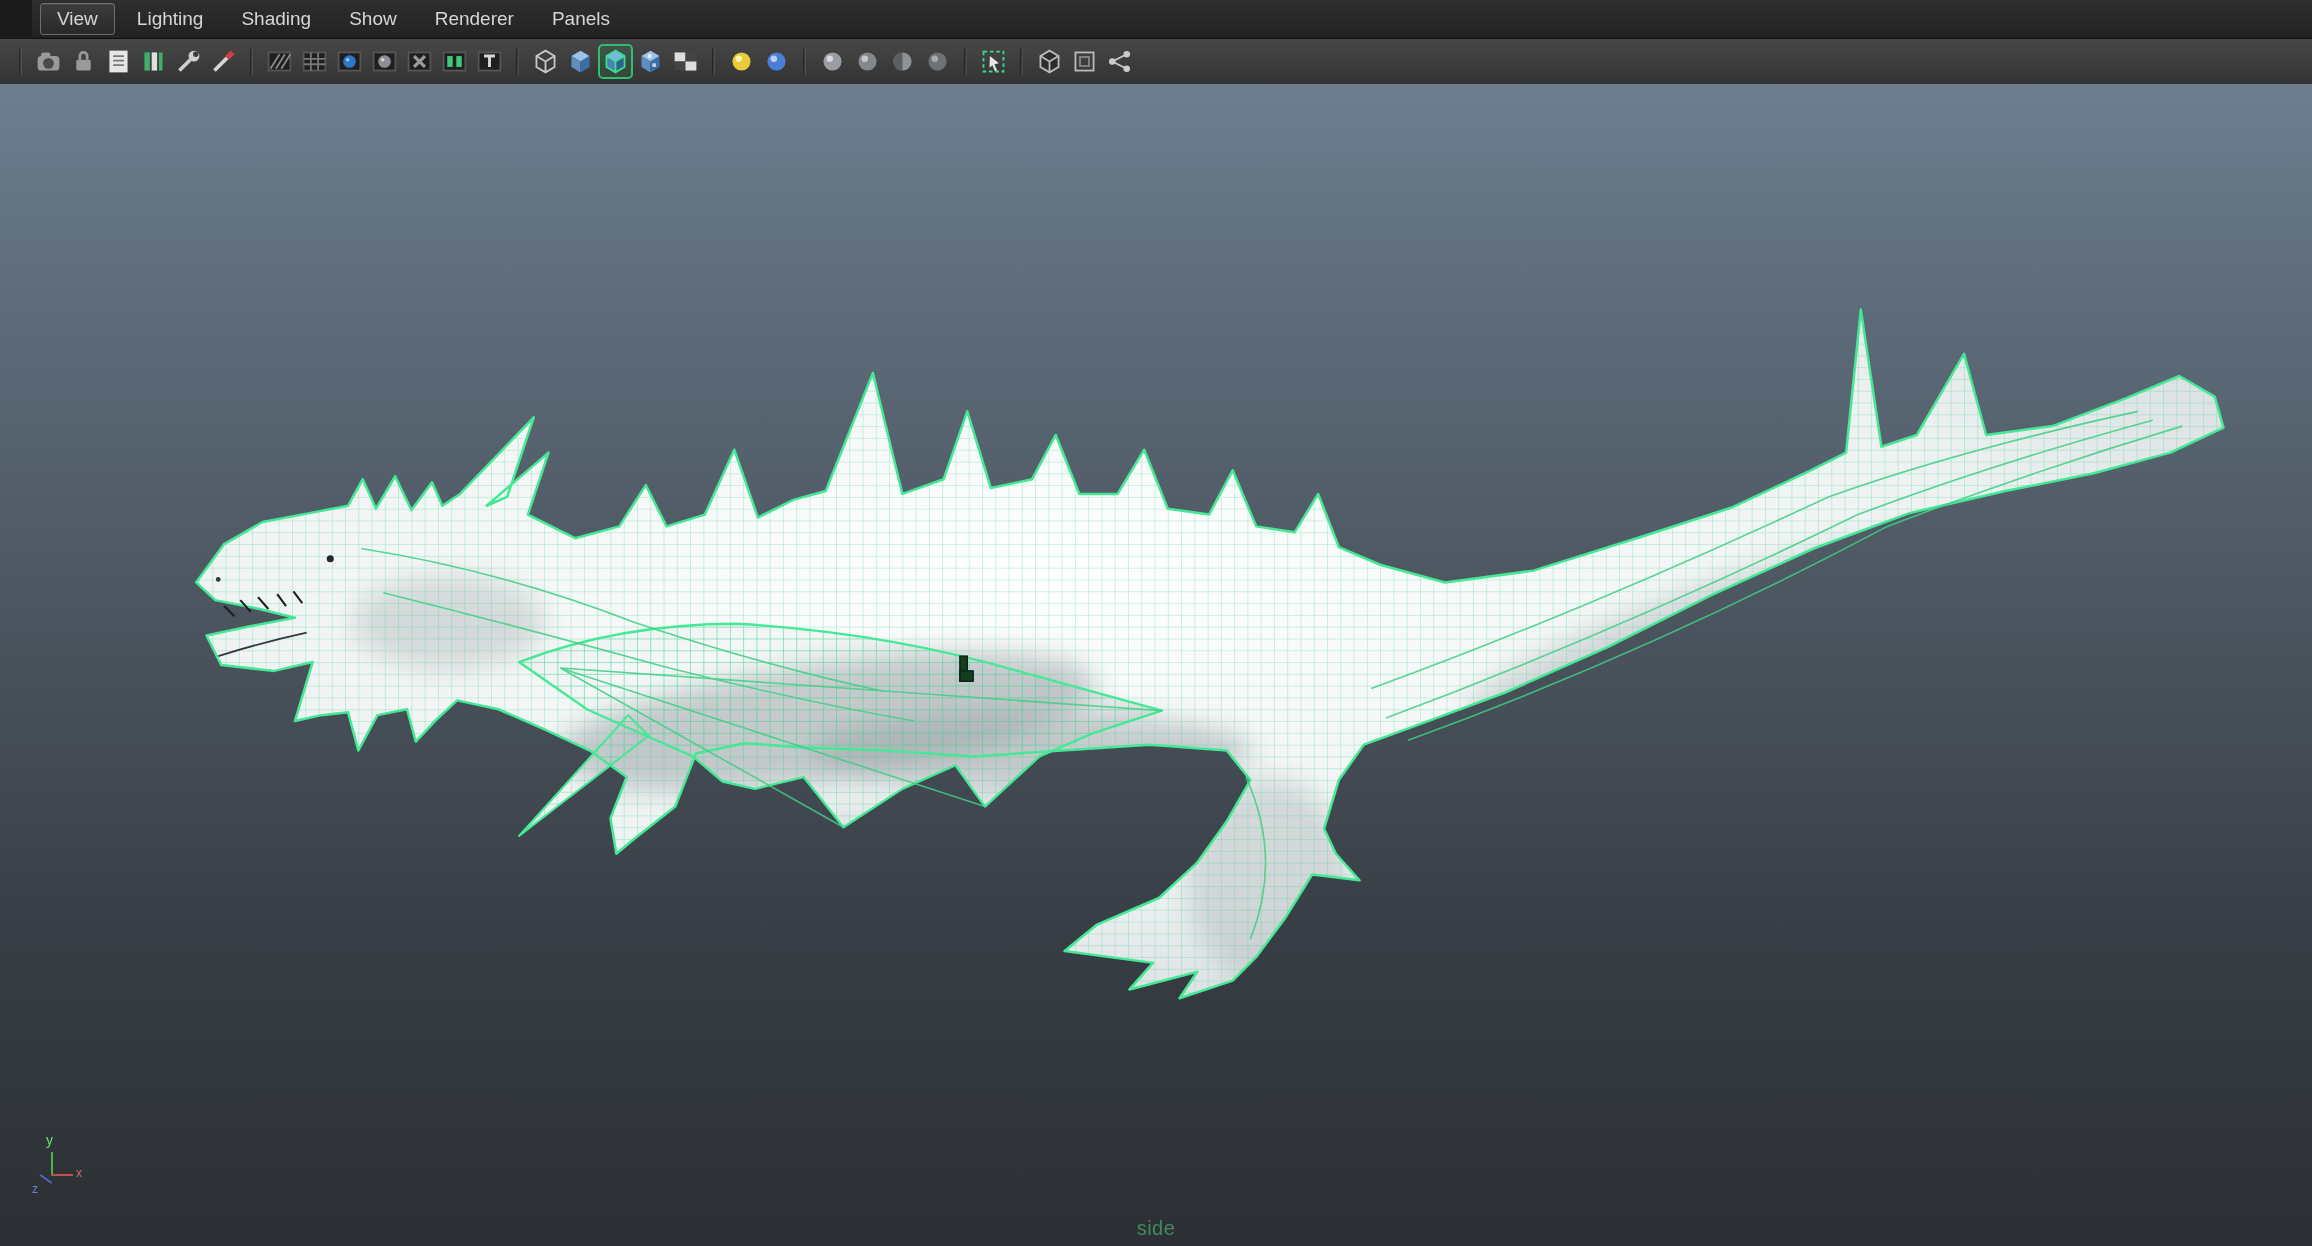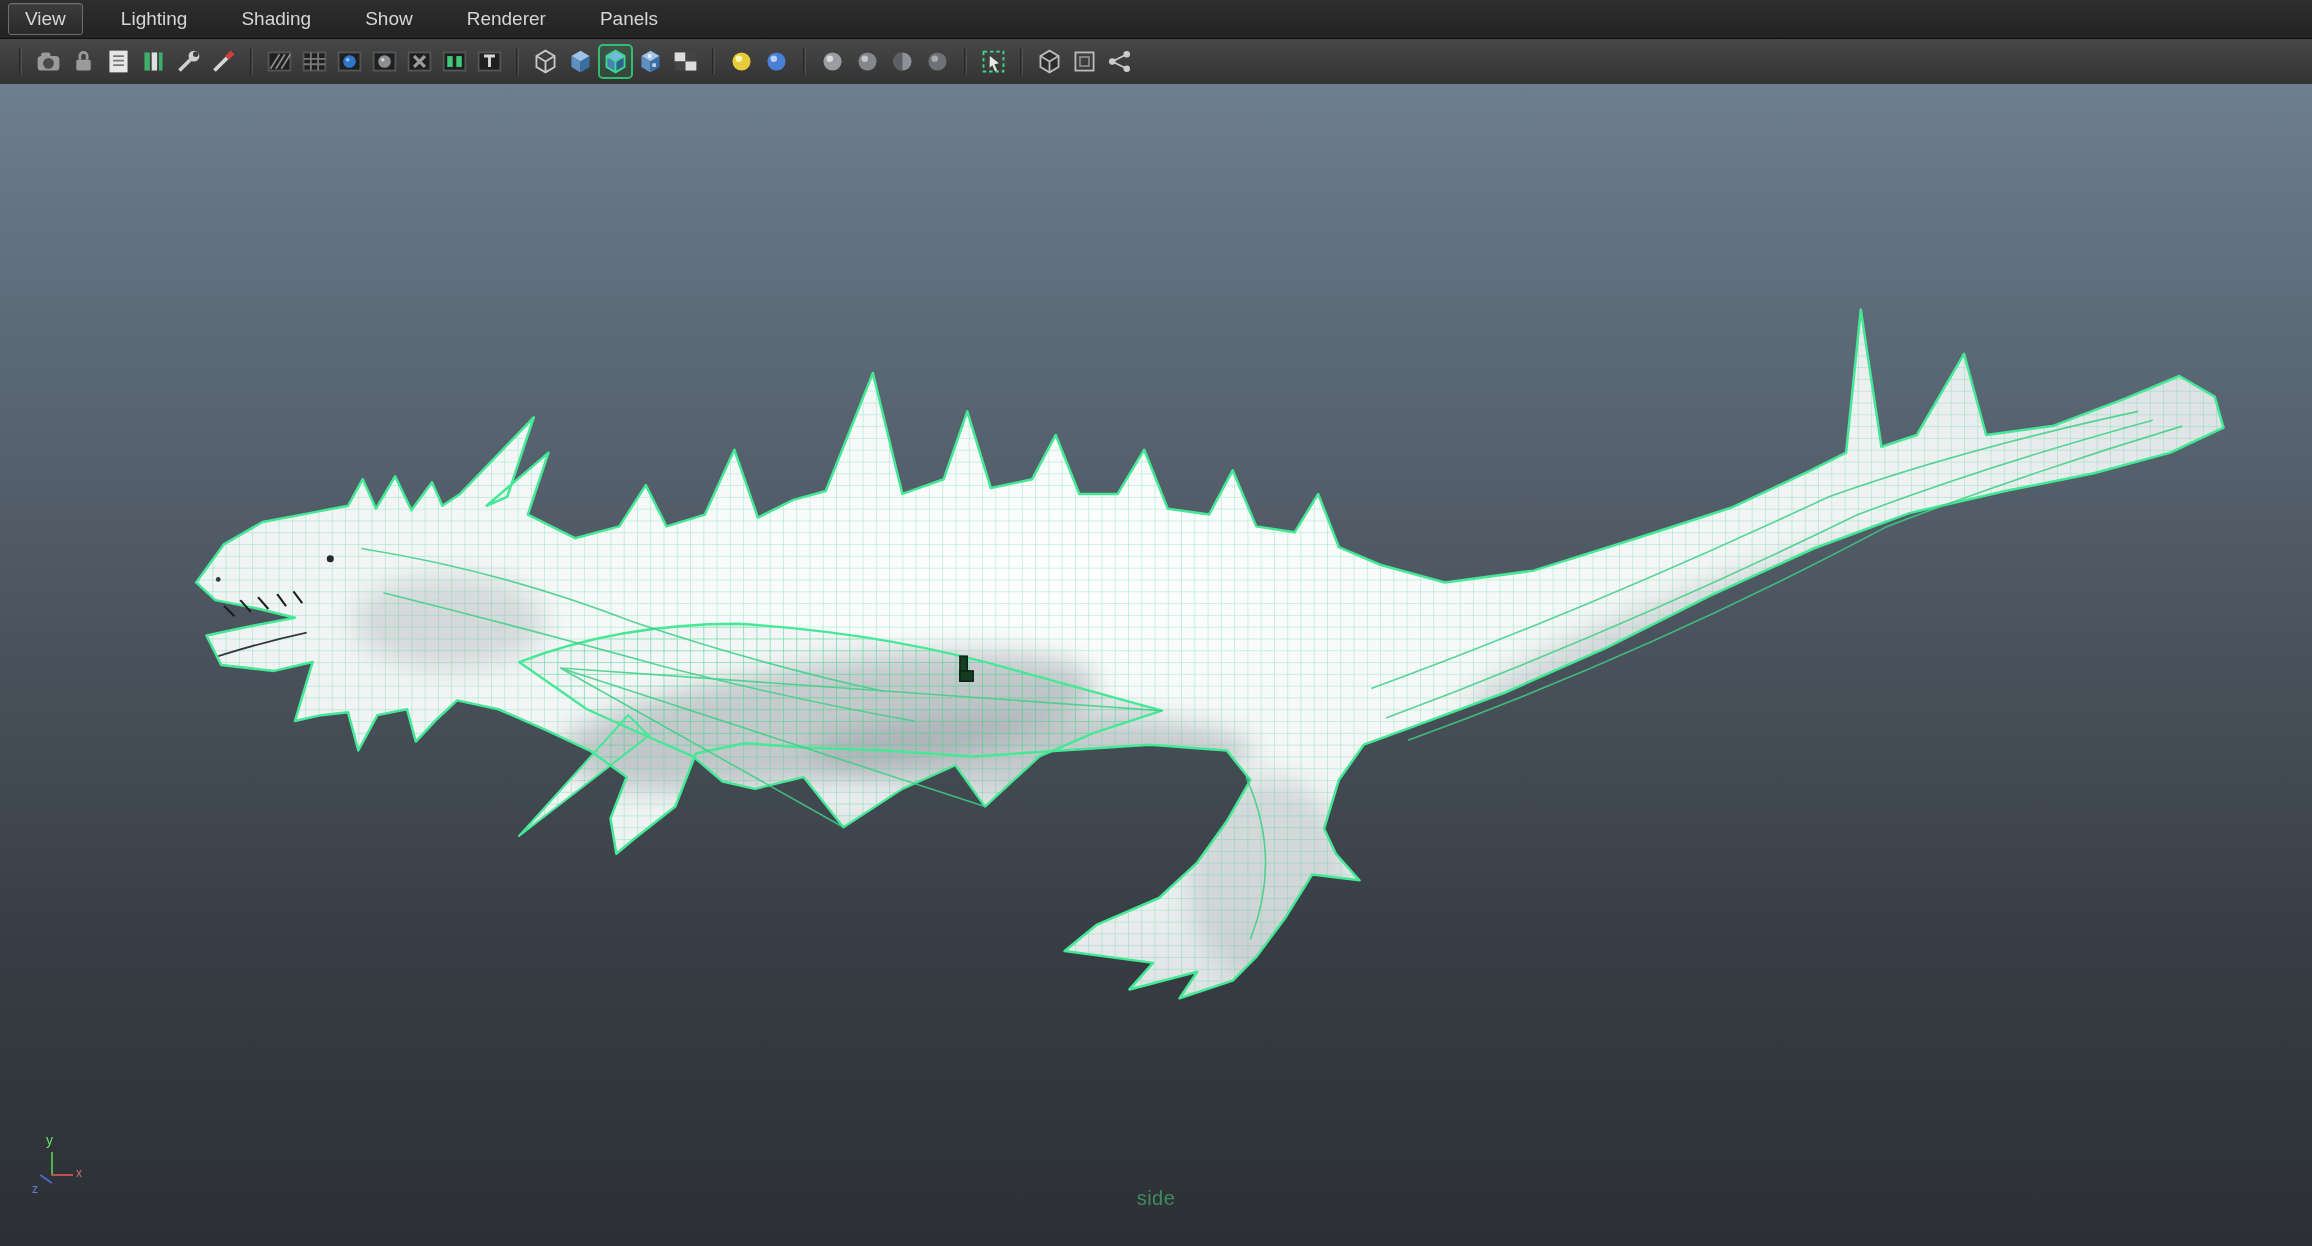--- a/index.html
+++ b/index.html
@@ -5,23 +5,24 @@
   html,body{margin:0;padding:0;}
   body{
     width:2312px;height:1246px;overflow:hidden;background:#1b1b1b;
     font-family:"Liberation Sans",sans-serif;
     -webkit-font-smoothing:antialiased;
   }
   .app{position:relative;width:2312px;height:1246px;}
 
   
   .menubar{
-    height:38px;display:flex;align-items:center;gap:22px;padding:0 8px;
+    height:38px;display:flex;align-items:center;gap:6px;padding:0 8px;
     background:linear-gradient(#2e2e2e,#222222);
     border-bottom:1px solid #0f0f0f;
+    margin-left:32px;
   }
   .menu-item{
     color:#d6d6d6;font-size:19px;line-height:28px;padding:1px 16px;
     border-radius:3px;cursor:default;white-space:nowrap;
   }
   .menu-item.boxed{
     border:1px solid #6e6e6e;background:linear-gradient(#3c3c3c,#292929);
     box-shadow:inset 0 1px 0 rgba(255,255,255,.08);
   }
 
@@ -44,21 +45,21 @@
 
   
   .viewport{
     position:absolute;left:0;top:84px;width:2312px;height:1162px;
     background:linear-gradient(#6d7e8f 0%,#5d6b79 20%,#4a535d 48%,#373d44 74%,#2c3034 100%);
     overflow:hidden;
   }
   .scene{position:absolute;left:0;top:0;width:100%;height:100%;}
 
   .view-label{
-    position:absolute;left:0;right:0;bottom:36px;text-align:center;
+    position:absolute;left:0;right:0;bottom:6px;text-align:center;
     color:#3f8a5f;font-size:20px;letter-spacing:.5px;
   }
 
   
   .axis{position:absolute;left:38px;top:1048px;width:80px;height:84px;font-size:14px;}
   .axis span{position:absolute;}
   .axis .y-lab{left:8px;top:0;color:#6fe06f;}
   .axis .bar{display:block;}
   .axis .y-line{left:13px;top:20px;width:2px;height:22px;background:#4bb54b;}
   .axis .x-line{left:13px;top:42px;width:22px;height:2px;background:#c05050;}

